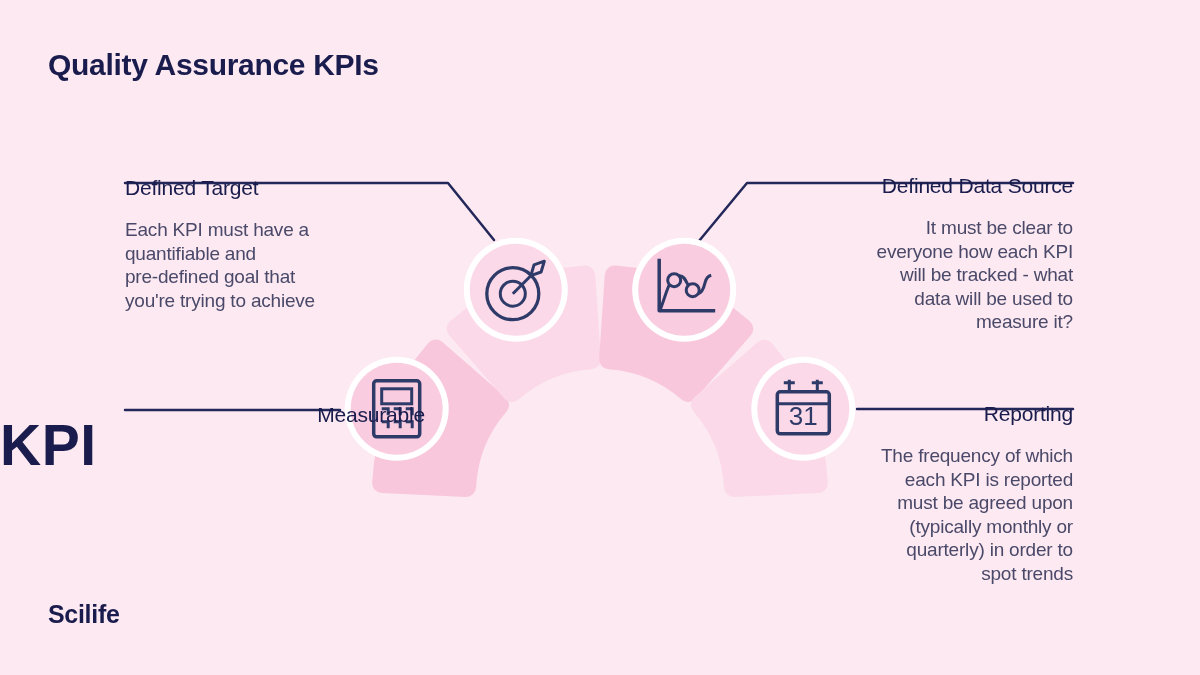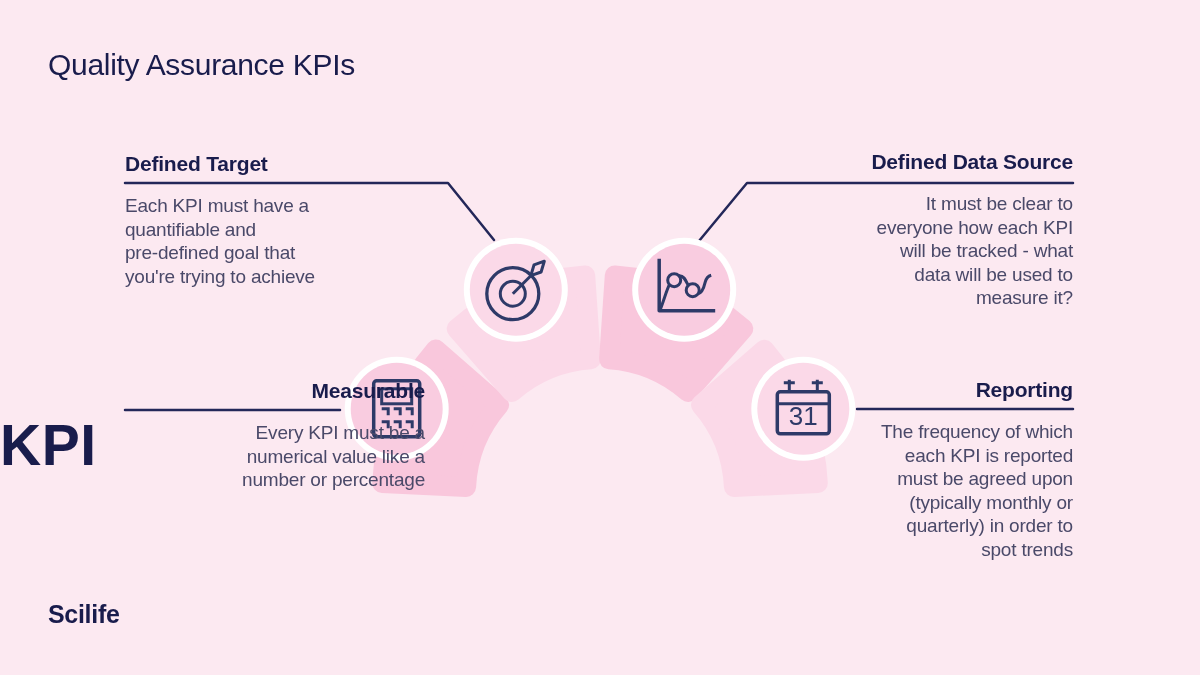--- a/index.html
+++ b/index.html
@@ -5,24 +5,24 @@
   :root{
     --bg:#FCE9F1; --heading:#191C4C; --body_text:#4A4969; --line:#232759;
     --icon:#2E3A68; --segment_dark:#F9C7DC; --segment_light:#FBD9E8;
     --circle_dark:#F9CCE0; --circle_light:#FBD9E8; --ring:#FFFFFF;
   }
   *{margin:0;padding:0;box-sizing:border-box;}
   html,body{width:1200px;height:675px;}
   body{font-family:"Liberation Sans",sans-serif;}
   .canvas{position:relative;width:1200px;height:675px;background:var(--bg);overflow:hidden;}
   .diagram-svg{position:absolute;left:0;top:0;}
-  .page-title{position:absolute;left:48px;top:48px;font-size:30px;font-weight:400;
+  .page-title{position:absolute;left:48px;top:48px;font-size:30px;font-weight:700;
     color:var(--heading);letter-spacing:-0.3px;}
   .section{position:absolute;}
-  .section .heading{font-size:21px;font-weight:700;color:var(--heading);letter-spacing:-0.2px;}
+  .section .heading{font-size:21px;font-weight:400;color:var(--heading);letter-spacing:-0.2px;margin-top:24px;}
   .section .body{margin-top:18px;font-size:19px;line-height:23.5px;color:var(--body_text);
     white-space:pre-line;letter-spacing:-0.2px;}
   .sec-dt{left:125px;top:152px;width:300px;text-align:left;}
   .sec-dds{right:127px;top:150px;width:300px;text-align:right;}
   .sec-m{left:125px;top:379px;width:300px;text-align:right;}
   .sec-r{right:127px;top:378px;width:300px;text-align:right;}
   .kpi-label{position:absolute;left:0;right:0;top:412px;text-align:left;
     font-size:57px;font-weight:700;color:var(--heading);letter-spacing:0.5px;}
   .logo{position:absolute;left:48px;top:600px;font-size:25px;font-weight:700;
     color:var(--heading);letter-spacing:-0.3px;}
@@ -103,23 +103,20 @@
     <div class="heading">Defined Data Source</div>
     <div class="body">It must be clear to
 everyone how each KPI
 will be tracked - what
 data will be used to
 measure it?</div>
   </div>
 
   <div class="section sec-m">
     <div class="heading">Measurable</div>
-    <div class="body">Every KPI must be a
-numerical value like a
-number or percentage</div>
   </div>
 
   <div class="section sec-r">
     <div class="heading">Reporting</div>
     <div class="body">The frequency of which
 each KPI is reported
 must be agreed upon
 (typically monthly or
 quarterly) in order to
 spot trends</div>

